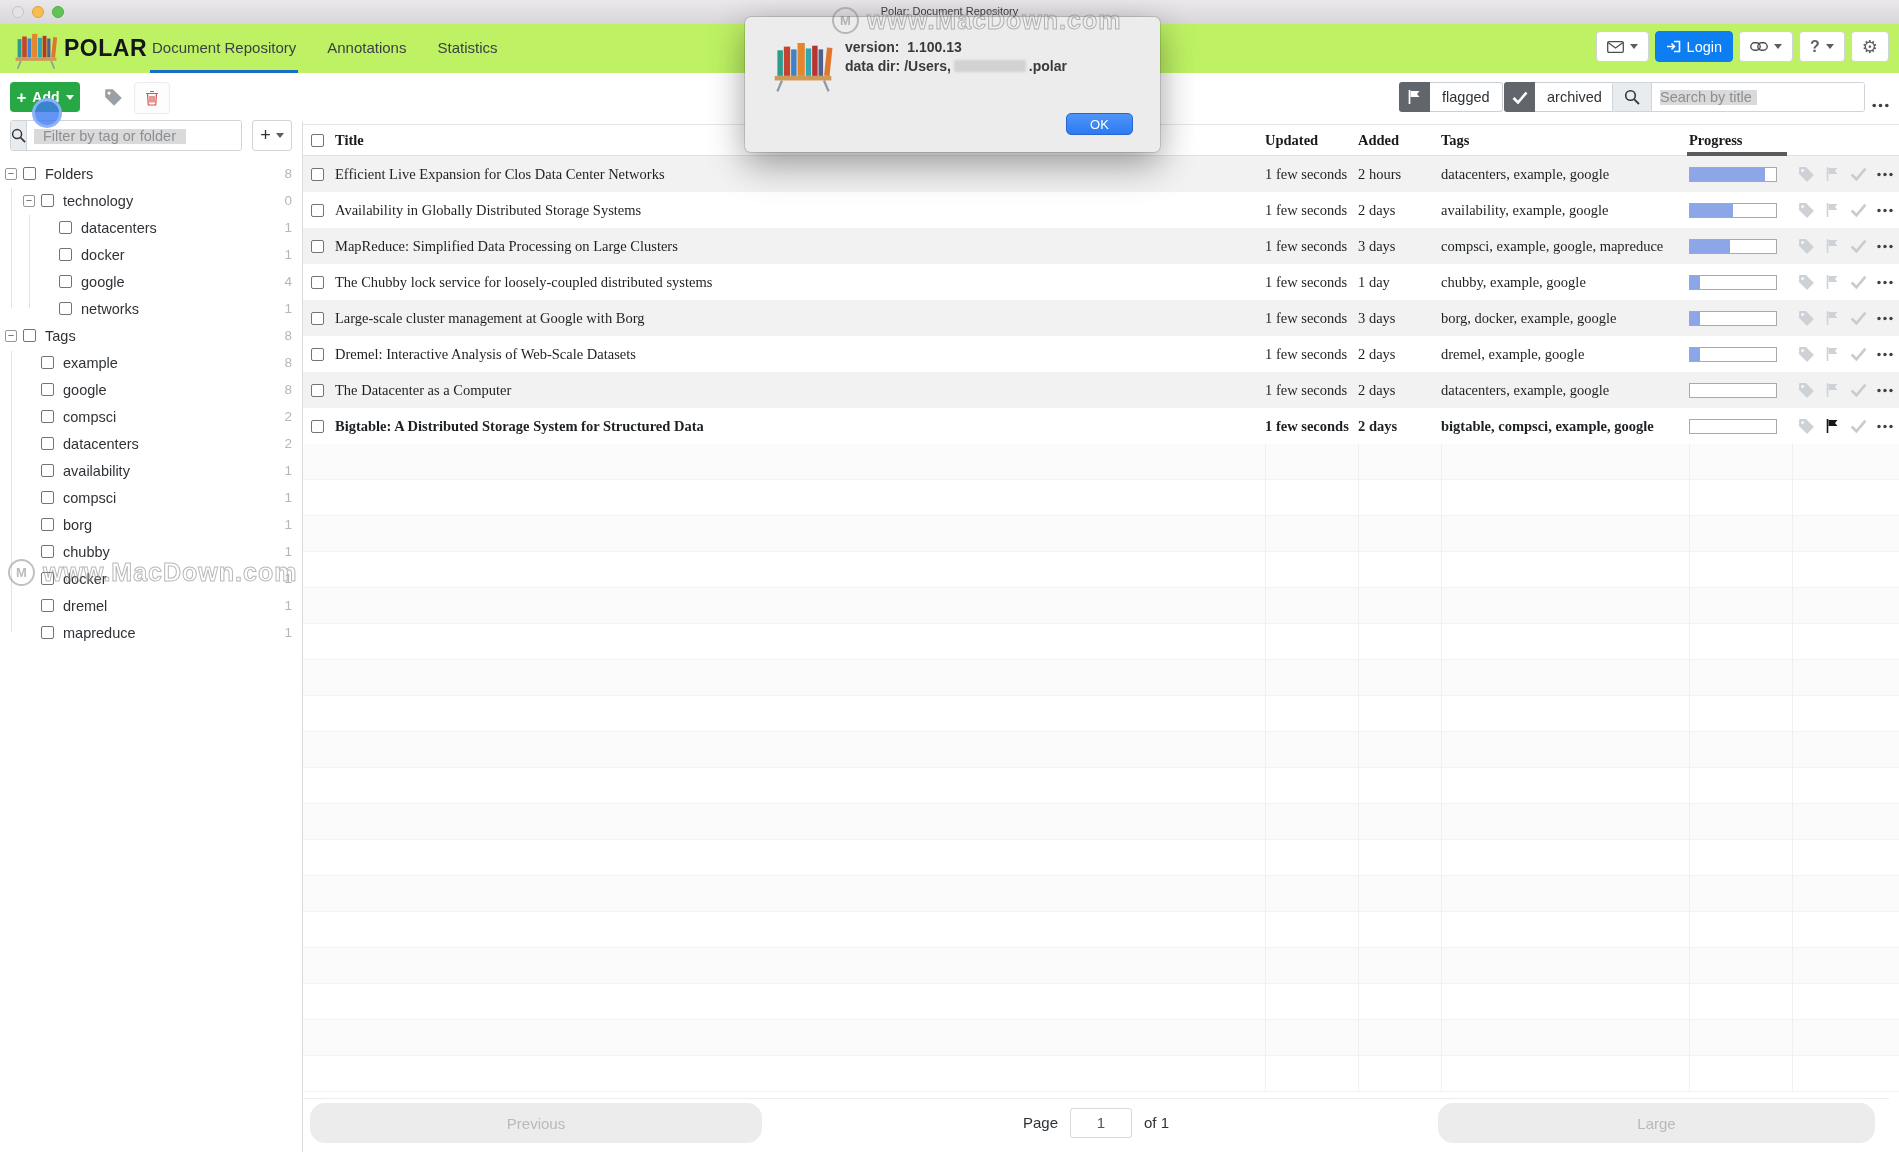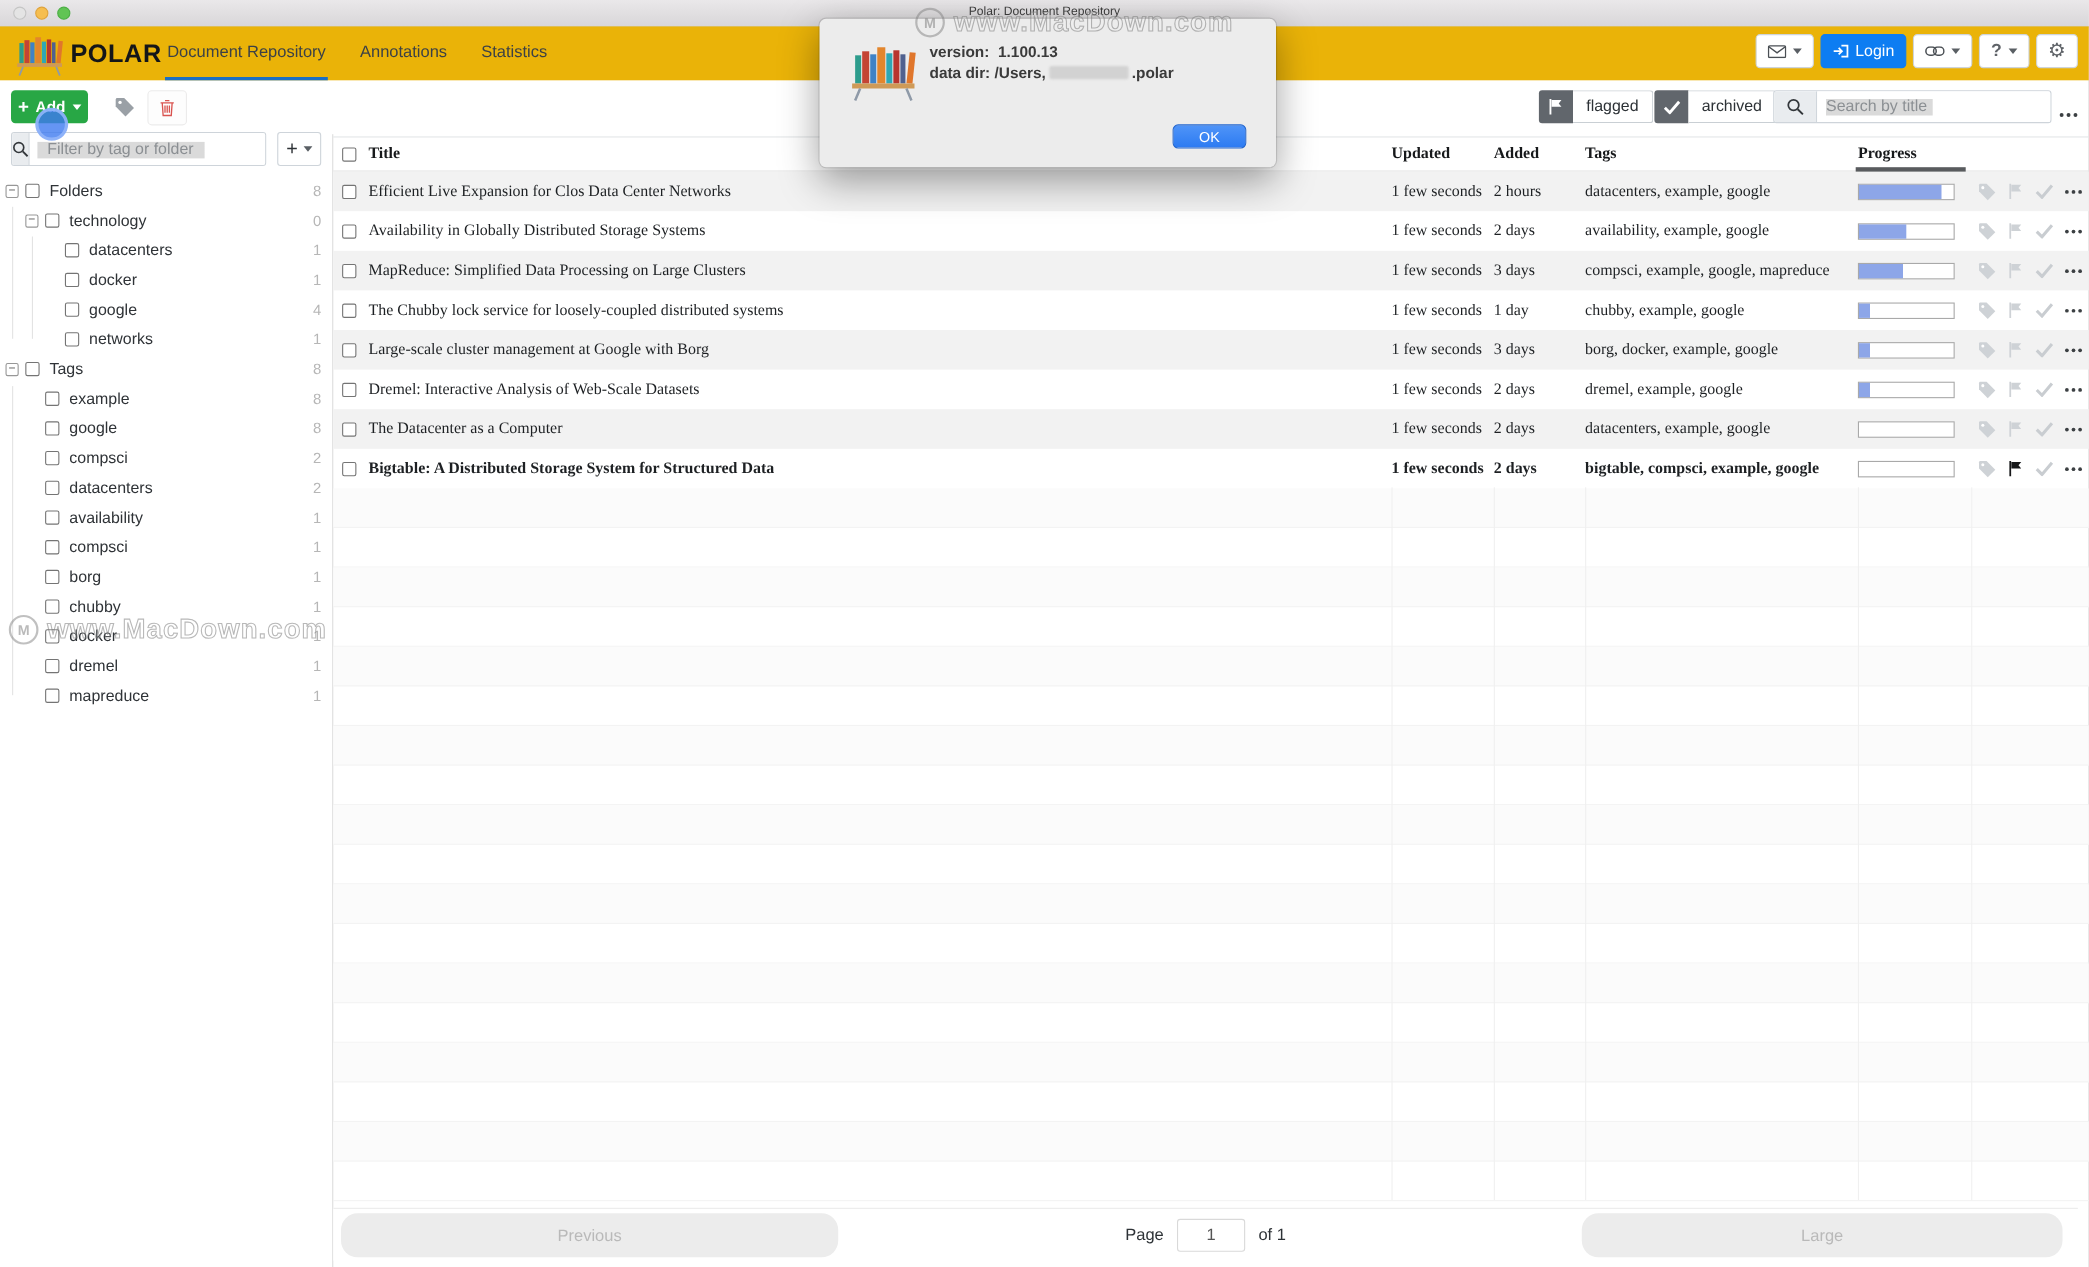--- a/index.html
+++ b/index.html
@@ -10,21 +10,21 @@
   .titlebar{position:absolute;left:0;top:0;right:0;height:24px;
             background:linear-gradient(#eae8ea,#d8d6d8);border-bottom:1px solid #bcbabc;}
   .lights{position:absolute;left:12px;top:6px;display:flex;gap:8px;}
   .light{width:12px;height:12px;border-radius:50%;box-sizing:border-box;}
   .light.close{background:#e4e4e4;border:1px solid #c5c5c5;}
   .light.min{background:#f6be4f;border:1px solid #dfa33b;}
   .light.max{background:#61c454;border:1px solid #4caf45;}
   .wintitle{text-align:center;line-height:23px;font-size:11px;color:#3e3e3e;}
 
   
-  .appheader{position:absolute;left:0;top:24px;right:0;height:49px;background:#eab308;padding-left:39px;}
+  .appheader{position:absolute;left:0;top:24px;right:0;height:49px;background:#bef264;padding-left:39px;}
   .logo{position:absolute;left:13px;top:3px;}
   .brand{position:absolute;left:64px;top:11px;font-size:23px;font-weight:bold;color:#141619;letter-spacing:.5px;}
   .navtabs{position:absolute;left:150px;top:0;height:49px;display:flex;gap:27px;align-items:stretch;}
   .tab{font-size:15px;color:#3c4146;display:flex;align-items:center;padding:0 2px;box-sizing:border-box;border-bottom:3px solid transparent;cursor:pointer;}
   .tab.active{border-bottom-color:#1a6fc4;}
   .hdr-actions{position:absolute;right:10px;top:7px;display:flex;gap:6px;height:31px;}
   .hbtn{display:flex;align-items:center;justify-content:center;gap:6px;border:1px solid #ced4da;
         border-radius:4px;background:#fff;padding:0 10px;box-sizing:border-box;color:#4a4f54;font-size:15px;}
   .hbtn.login{background:#0d7df2;border-color:#0d7df2;color:#fff;font-size:14.5px;}
   .glyph{font-family:"DejaVu Sans","Liberation Sans",sans-serif;font-size:18px;color:#5f6368;line-height:1;}

